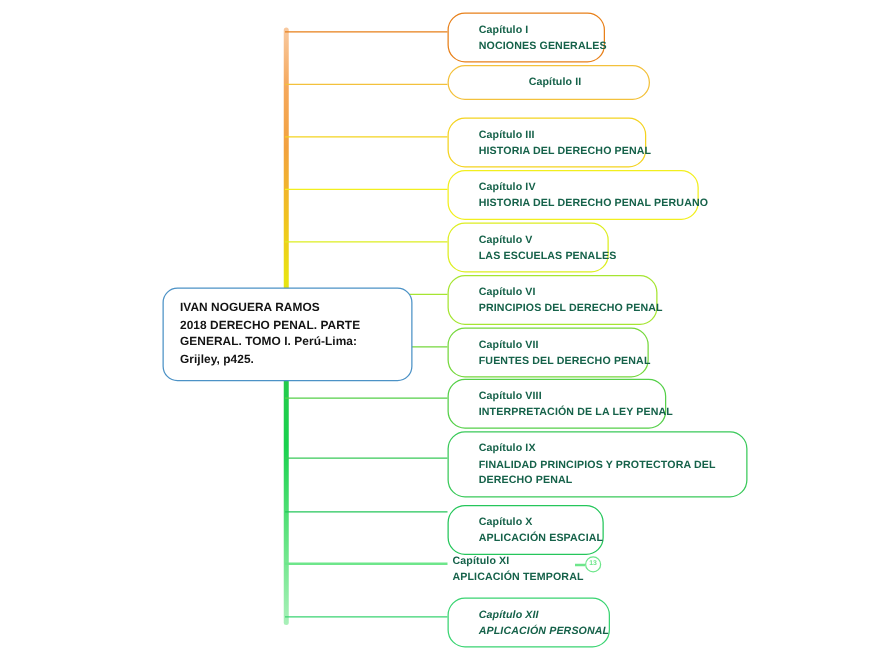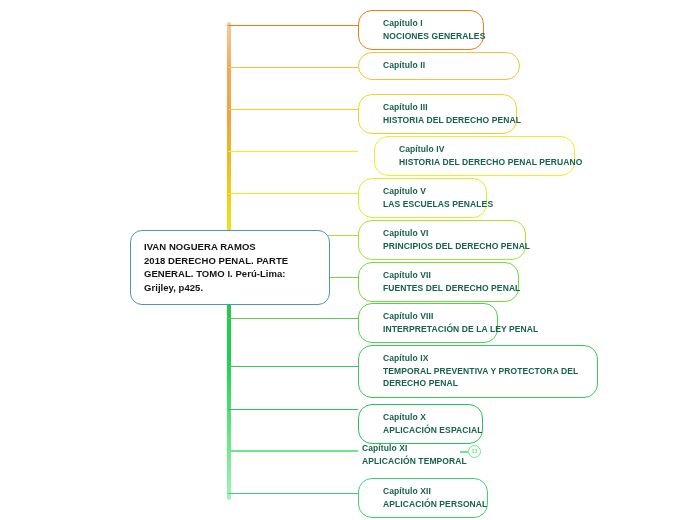--- a/index.html
+++ b/index.html
@@ -142,63 +142,63 @@
     <span>2018 DERECHO PENAL. PARTE</span><br>
     <span>GENERAL. TOMO I. Perú-Lima:</span><br>
     <span>Grijley, p425.</span>
   </div>
 
   <div id="nodes">
       <div class="node" style="left: 358px; top: 10px; width: 126px; border-color: rgb(232, 128, 26);">
         <span class="ch">Capítulo I</span>
         <span class="ti">NOCIONES GENERALES</span>
       </div>
-      <div class="node" style="left: 358px; top: 52px; width: 162px; border-color: rgb(243, 193, 60);">
+      <div class="node" style="left: 358px; top: 52px; width: 162px; border-color: rgb(243, 193, 60); text-align: center;">
         <span class="ch">Capítulo II</span>
       </div>
       <div class="node" style="left: 358px; top: 94px; width: 159px; border-color: rgb(244, 211, 32);">
         <span class="ch">Capítulo III</span>
         <span class="ti">HISTORIA DEL DERECHO PENAL</span>
       </div>
-      <div class="node" style="left: 374px; top: 136px; width: 201px; border-color: rgb(242, 239, 30);">
+      <div class="node" style="left: 358px; top: 136px; width: 201px; border-color: rgb(242, 239, 30);">
         <span class="ch">Capítulo IV</span>
         <span class="ti">HISTORIA DEL DERECHO PENAL PERUANO</span>
       </div>
       <div class="node" style="left: 358px; top: 178px; width: 129px; border-color: rgb(221, 238, 34);">
         <span class="ch">Capítulo V</span>
         <span class="ti">LAS ESCUELAS PENALES</span>
       </div>
       <div class="node" style="left: 358px; top: 220px; width: 168px; border-color: rgb(166, 229, 50);">
         <span class="ch">Capítulo VI</span>
         <span class="ti">PRINCIPIOS DEL DERECHO PENAL</span>
       </div>
       <div class="node" style="left: 358px; top: 262px; width: 161px; border-color: rgb(118, 216, 62);">
         <span class="ch">Capítulo VII</span>
         <span class="ti">FUENTES DEL DERECHO PENAL</span>
       </div>
-      <div class="node" style="left: 358px; top: 303px; width: 140px; border-color: rgb(86, 208, 74);">
+      <div class="node" style="left: 358px; top: 303px; width: 175px; border-color: rgb(86, 208, 74);">
         <span class="ch">Capítulo VIII</span>
         <span class="ti">INTERPRETACIÓN DE LA LEY PENAL</span>
       </div>
       <div class="node" style="left: 358px; top: 345px; width: 240px; border-color: rgb(58, 201, 90);">
         <span class="ch">Capítulo IX</span>
-        <span class="ti">TEMPORAL PREVENTIVA Y PROTECTORA DEL</span>
+        <span class="ti">FINALIDAD PRINCIPIOS Y PROTECTORA DEL</span>
         <span class="ti">DERECHO PENAL</span>
       </div>
       <div class="node" style="left: 358px; top: 404px; width: 125px; border-color: rgb(37, 198, 91);">
         <span class="ch">Capítulo X</span>
         <span class="ti">APLICACIÓN ESPACIAL</span>
       </div>
       <div class="node naked" style="left: 358px; top: 436px; width: 112px;">
         <span class="ch">Capítulo XI</span>
         <span class="ti">APLICACIÓN TEMPORAL</span>
       </div>
       <div class="badge-wrap" style="left: 460px; top: 445px;">
         <div class="badge-stem" style="background: rgb(110, 230, 139);"></div>
         <div class="badge" style="border-color: rgb(110, 230, 139); color: rgb(110, 230, 139);">13</div>
       </div>
-      <div class="node" style="left: 358px; top: 478px; width: 130px; border-color: rgb(58, 212, 114);">
+      <div class="node" style="left: 358px; top: 478px; width: 130px; border-color: rgb(58, 212, 114); font-style: italic;">
         <span class="ch">Capítulo XII</span>
         <span class="ti">APLICACIÓN PERSONAL</span>
       </div>
     </div>
 
 </div>
 
 </body></html>

